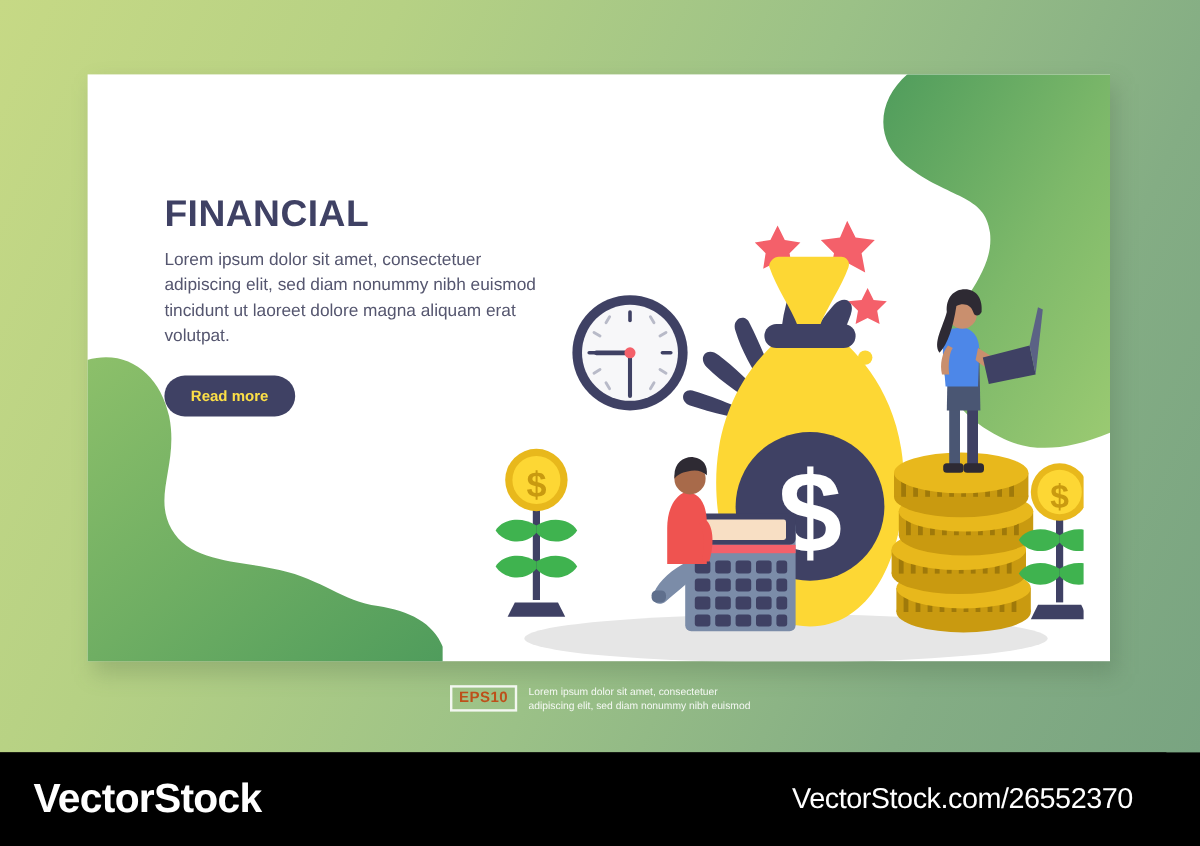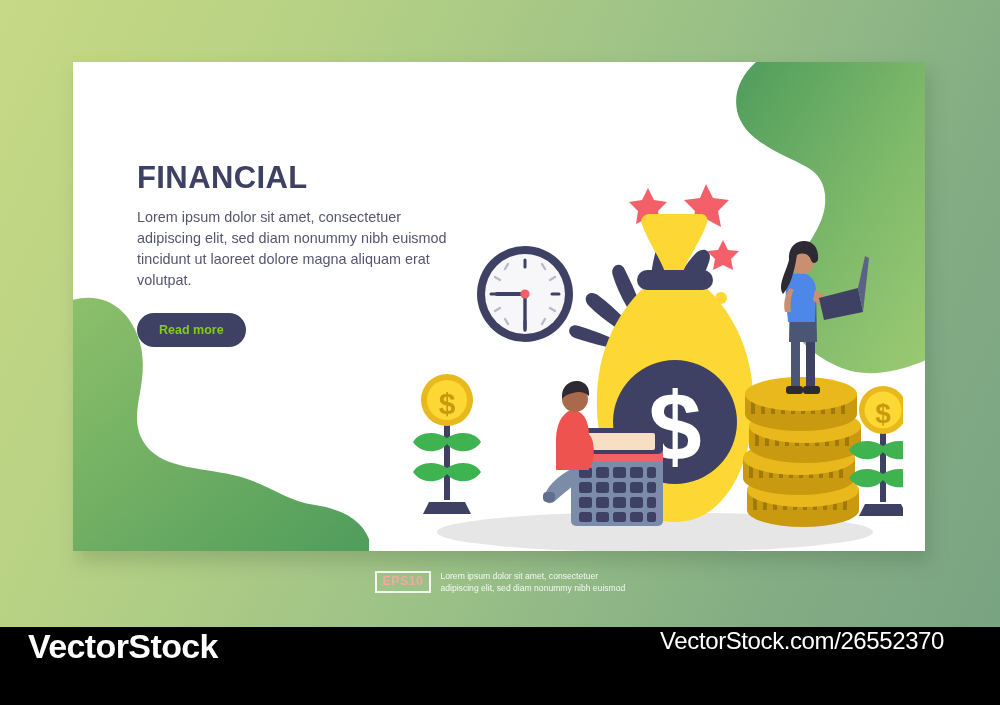--- a/index.html
+++ b/index.html
@@ -69,21 +69,21 @@
   .subcopy {
     margin: 0;
     font-size: 14.4px;
     line-height: 1.47;
     color: #55566f;
   }
   .readmore {
     margin-top: 22px;
     display: inline-block;
     background: #3f4164;
-    color: #84cc16;
+    color: #fde047;
     font-size: 12.5px;
     font-weight: bold;
     padding: 10px 22px;
     border: none;
     border-radius: 18px;
     cursor: pointer;
     font-family: "Liberation Sans", sans-serif;
   }
 
   
@@ -99,21 +99,21 @@
     position: absolute;
     left: 0; top: 570px;
     width: 1000px;
     display: flex;
     justify-content: center;
     align-items: center;
     gap: 9px;
   }
   .eps-badge {
     border: 2px solid #ffffff;
-    color: #fca5a5;
+    color: #c2410c;
     font-size: 12.5px;
     font-weight: bold;
     letter-spacing: 0.4px;
     padding: 2px 6px 3px 6px;
     line-height: 1;
     opacity: 0.88;
   }
   .eps-text {
     color: #ffffff;
     font-size: 8.6px;
@@ -122,21 +122,21 @@
     opacity: 0.9;
   }
 
   
   .wm-bar {
     position: absolute;
     left: 0; top: 627px;
     width: 972px; height: 78px;
     background: #000000;
     display: flex;
-    align-items: flex-start;
+    align-items: center;
     justify-content: space-between;
     box-sizing: border-box;
     padding: 0 28px;
   }
   .wm-logo {
     color: #ffffff;
     font-size: 34px;
     font-weight: bold;
     letter-spacing: -0.6px;
   }

